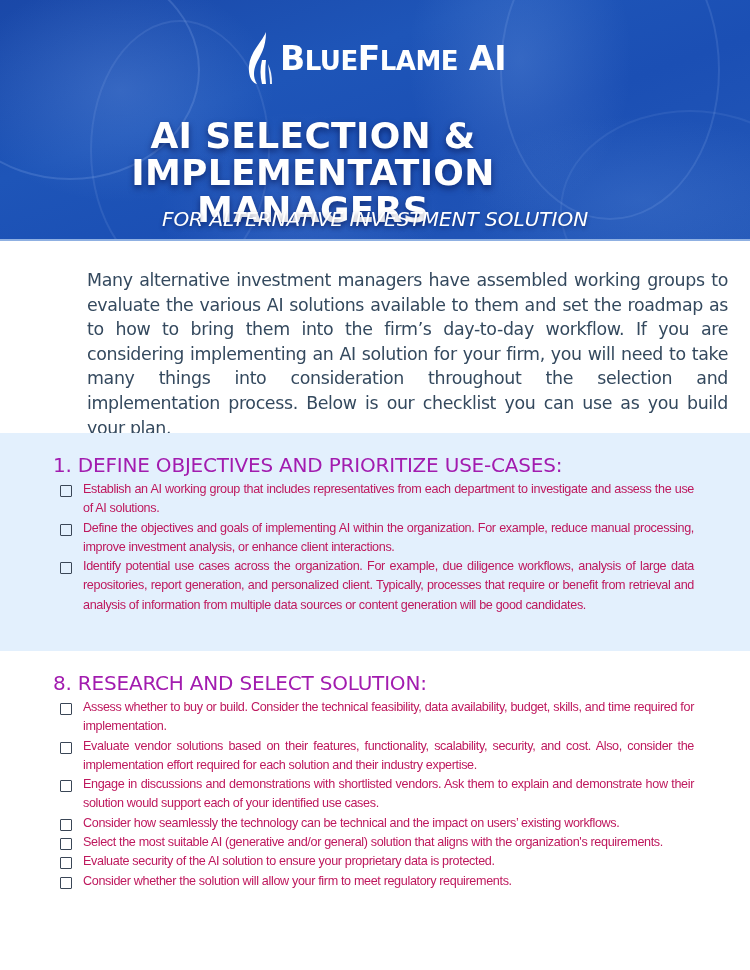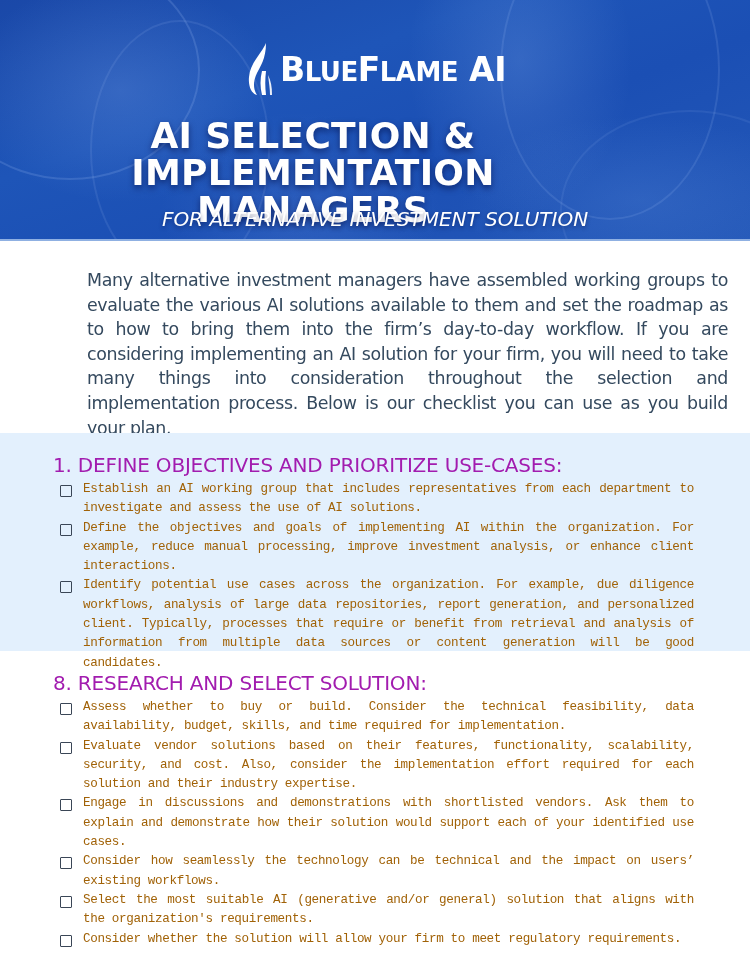--- a/index.html
+++ b/index.html
@@ -17,21 +17,21 @@
       overflow: hidden;
     }
     .hero::after {
       content: ""; position: absolute; left: 0; right: 0; bottom: 0; height: 2px; background: #8fb0e2;
     }
     .smoke {
       position: absolute; border-radius: 50%;
       border: 2px solid rgba(170,200,250,0.18);
     }
     .logo {
-      position: absolute; top: 41px; left: 0; width: 750px; height: 56px;
+      position: absolute; top: 30px; left: 0; width: 750px; height: 56px;
       display: flex; align-items: center; justify-content: center; gap: 6px;
     }
     .logo-mark { width: 30px; height: 56px; }
     .logo-text {
       color: #ffffff; font-weight: bold; font-size: 33px; letter-spacing: -0.5px;
       font-family: "DejaVu Sans", sans-serif;
     }
     .logo-text .sc { font-size: 26px; }
     .title {
       position: absolute; top: 117px; left: 0; width: 626px; text-align: center;
@@ -60,22 +60,22 @@
       position: absolute; left: 53px; color: #a21caf; font-weight: normal;
       font-size: 20px; letter-spacing: -0.2px; font-family: "DejaVu Sans", sans-serif;
     }
     .items { position: absolute; left: 60px; width: 634px; list-style: none; }
     .item { display: flex; align-items: flex-start; margin-bottom: 0px; }
     .checkbox {
       flex: 0 0 12px; width: 12px; height: 12px; margin-top: 5px; margin-right: 11px;
       border: 1.3px solid #3a4656; border-radius: 1px; background: transparent; cursor: pointer;
     }
     .item-text {
-      flex: 1; font-size: 12.6px; line-height: 19.3px; color: #a16207; text-align: justify;
-      font-family: Liberation Mono, monospace; letter-spacing: -0.35px;
+      flex: 1; font-size: 12.6px; line-height: 19.3px; color: #be185d; text-align: justify;
+      font-family: Liberation Sans, sans-serif; letter-spacing: -0.35px;
     }
   </style>
 </head>
 <body>
 
 <div class="hero">
   <div class="smoke" style="left:-60px; top:-40px; width:260px; height:220px;"></div>
   <div class="smoke" style="left:90px; top:20px; width:180px; height:260px; border-color: rgba(170,200,250,0.12);"></div>
   <div class="smoke" style="left:500px; top:-80px; width:220px; height:300px; border-color: rgba(170,200,250,0.14);"></div>
   <div class="smoke" style="left:560px; top:110px; width:260px; height:200px; border-color: rgba(170,200,250,0.10);"></div>
@@ -136,16 +136,20 @@
     <li class="item">
       <span class="checkbox"></span>
       <span class="item-text">Consider how seamlessly the technology can be technical and the impact on users’ existing workflows.</span>
     </li>
     <li class="item">
       <span class="checkbox"></span>
       <span class="item-text">Select the most suitable AI (generative and/or general) solution that aligns with the organization's requirements.</span>
     </li>
     <li class="item">
       <span class="checkbox"></span>
+      <span class="item-text">Evaluate security of the AI solution to ensure your proprietary data is protected.</span>
+    </li>
+    <li class="item">
+      <span class="checkbox"></span>
       <span class="item-text">Consider whether the solution will allow your firm to meet regulatory requirements.</span>
     </li>
   </ul>
 </section>
 
 </body></html>

